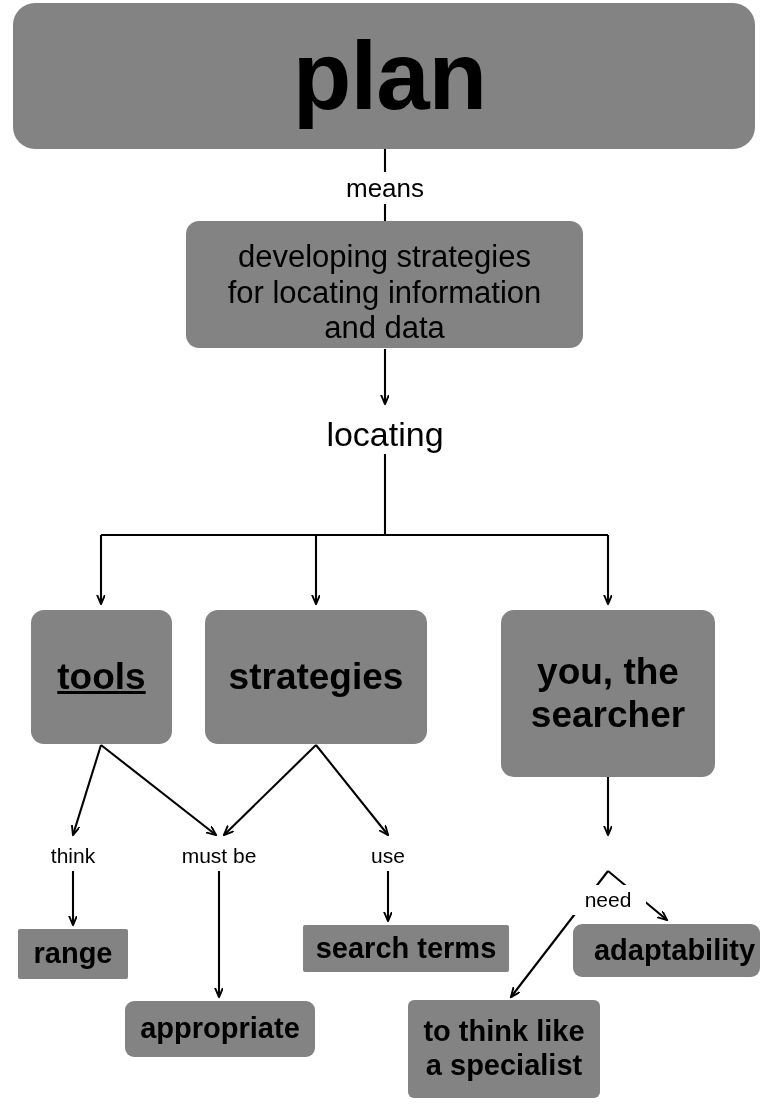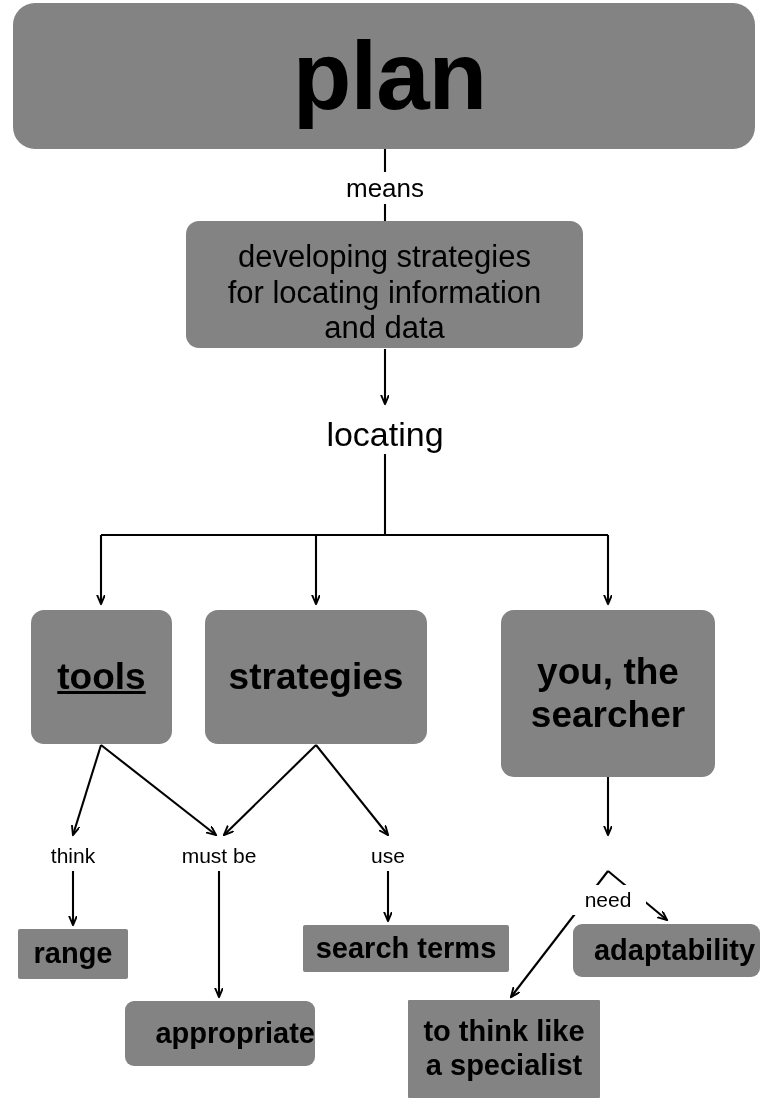--- a/index.html
+++ b/index.html
@@ -149,29 +149,29 @@
   </div>
 
   <div class="edge-label lbl-small" style="left:570px; top:841px; width:76px; height:30px; line-height:30px;margin-top:44px;">
     <span>need</span>
   </div>
 
   <div class="node n-leaf" style="left:18px; top:929px; width:110px; height:50px; border-radius:2px;">
     <span>range</span>
   </div>
 
-  <div class="node n-leaf" style="left:125px; top:1001px; width:190px; height:65px; border-radius:9px;text-align:right;">
+  <div class="node n-leaf" style="left:125px; top:1001px; width:190px; height:56px; border-radius:9px;">
     <span>appropriate</span>
   </div>
 
   <div class="node n-leaf" style="left:287px; top:925px; width:206px; height:47px; border-radius:2px;margin-left:16px;">
     <span>search terms</span>
   </div>
 
-  <div class="node n-leaf" style="left:408px; top:1000px; width:192px; height:98px; border-radius:1px;">
+  <div class="node n-leaf" style="left:408px; top:1000px; width:192px; height:98px; border-radius:6px;">
     <span>to think like
 a specialist</span>
   </div>
 
   <div class="node n-leaf" style="left:573px; top:924px; width:187px; height:53px; border-radius:9px;padding-left:16px;">
     <span>adaptability</span>
   </div>
 
 </div>
 

